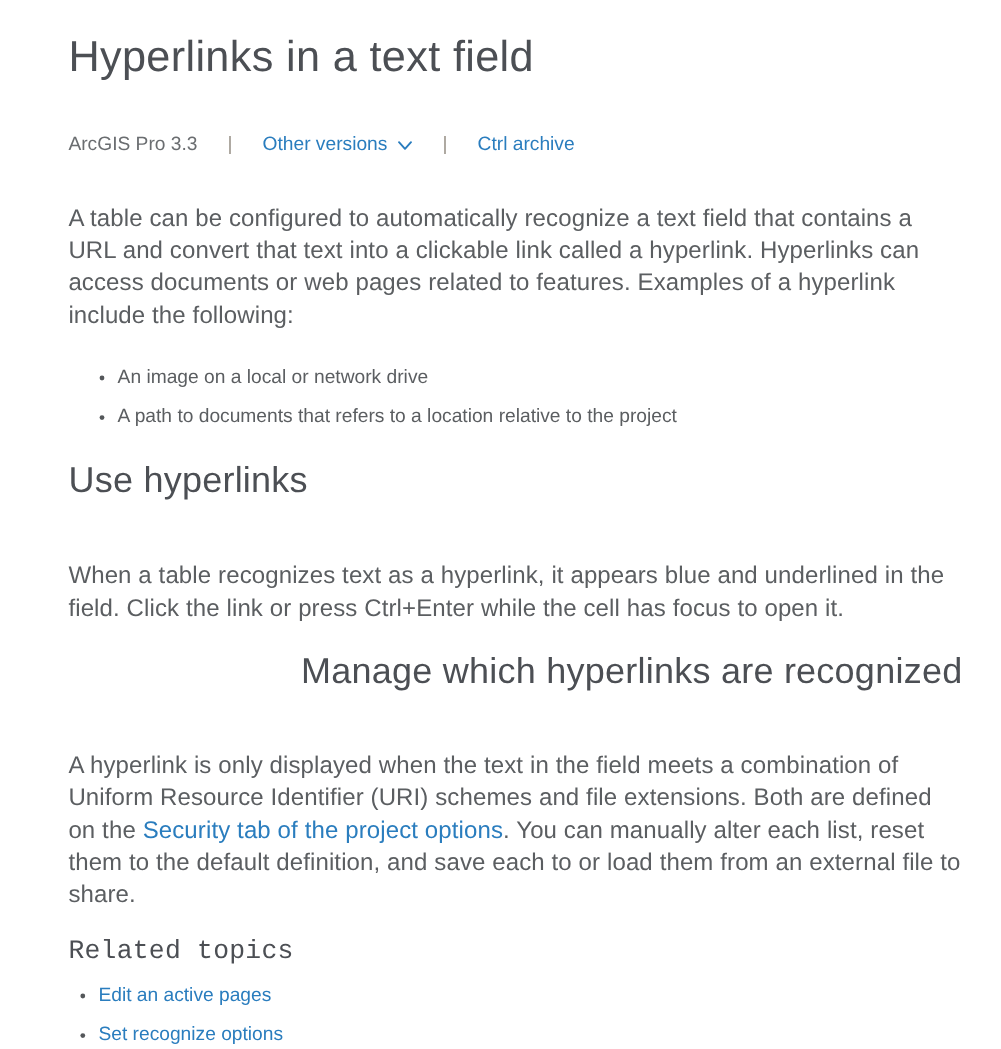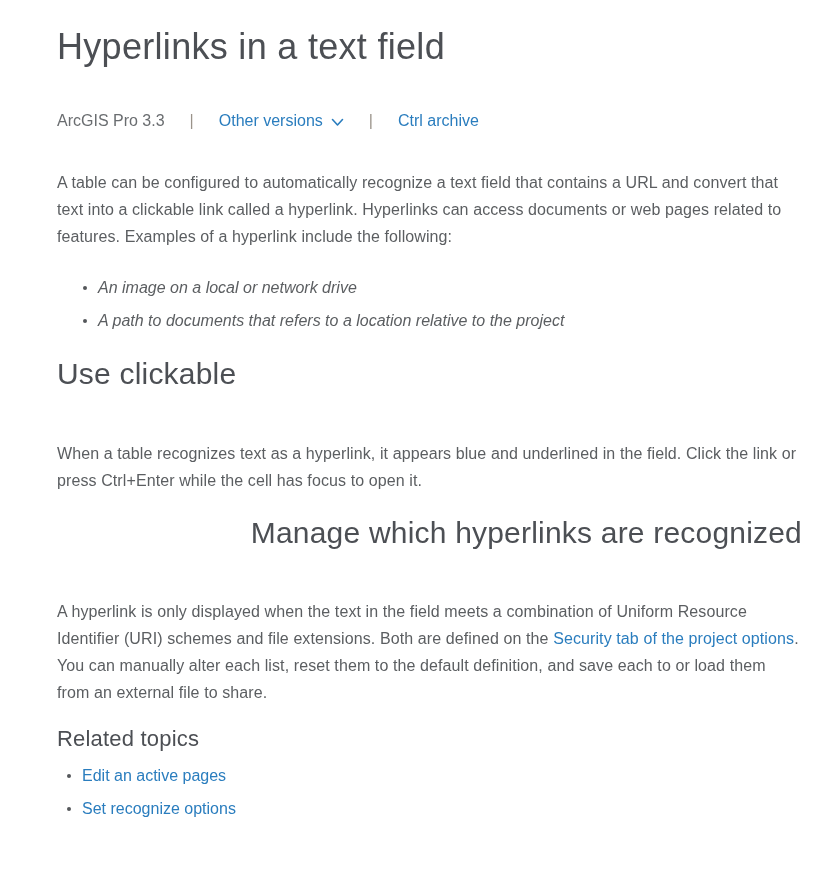--- a/index.html
+++ b/index.html
@@ -39,33 +39,32 @@
     cursor: pointer;
   }
   .other-versions {
     display: inline-flex;
     align-items: center;
     gap: 8px;
   }
   .chev { display: inline-block; margin-top: 3px; }
   .sep { color: #9a938a; }
   p {
-    font-size: 16px;
+    font-size: 20px;
     line-height: 27px;
     letter-spacing: 0.1px;
     margin: 0;
     max-width: 745px;
   }
   p.intro-p { margin-top: 38px; }
   p.section-p { margin-top: 48px; }
   ul.doc-list {
     list-style: none;
     margin: 28px 0 0 0;
     padding: 0 0 0 26px;
-    font-style: italic;
   }
   ul.doc-list li,
   ul.related-list li {
     position: relative;
     padding-left: 15px;
     font-size: 16px;
     line-height: 20px;
     margin-bottom: 13px;
   }
   ul.doc-list li::before,
@@ -89,20 +88,21 @@
   }
   h2.use-heading { margin-top: 26px; }
   h2.manage-heading { margin-top: 22px; text-align: right; }
   h3.related-heading {
     font-size: 22px;
     font-weight: 300;
     color: #4c4f54;
     letter-spacing: 0.2px;
     margin: 20px 0 0 0;
     line-height: 1.15;
+    font-family: Liberation Mono, monospace;
   }
   ul.related-list {
     list-style: none;
     margin: 14px 0 0 0;
     padding: 0 0 0 10px;
   }
 </style>
 </head>
 <body>
 
@@ -125,21 +125,21 @@
     <a class="link">Ctrl archive</a>
   </div>
 
   <p class="intro-p">A table can be configured to automatically recognize a text field that contains a URL and convert that text into a clickable link called a hyperlink. Hyperlinks can access documents or web pages related to features. Examples of a hyperlink include the following:</p>
 
   <ul class="doc-list">
     <li>An image on a local or network drive</li>
     <li>A path to documents that refers to a location relative to the project</li>
   </ul>
 
-  <h2 class="section-heading use-heading">Use clickable</h2>
+  <h2 class="section-heading use-heading">Use hyperlinks</h2>
 
   <p class="section-p">When a table recognizes text as a hyperlink, it appears blue and underlined in the field. Click the link or press Ctrl+Enter while the cell has focus to open it.</p>
 
   <h2 class="section-heading manage-heading">Manage which hyperlinks are recognized</h2>
 
   <p class="section-p"><span>A hyperlink is only displayed when the text in the field meets a combination of Uniform Resource Identifier (URI) schemes and file extensions. Both are defined on the </span><a class="link">Security tab of the project options</a><span>. You can manually alter each list, reset them to the default definition, and save each to or load them from an external file to share.</span></p>
 
   <h3 class="related-heading">Related topics</h3>
 
   <ul class="related-list">

